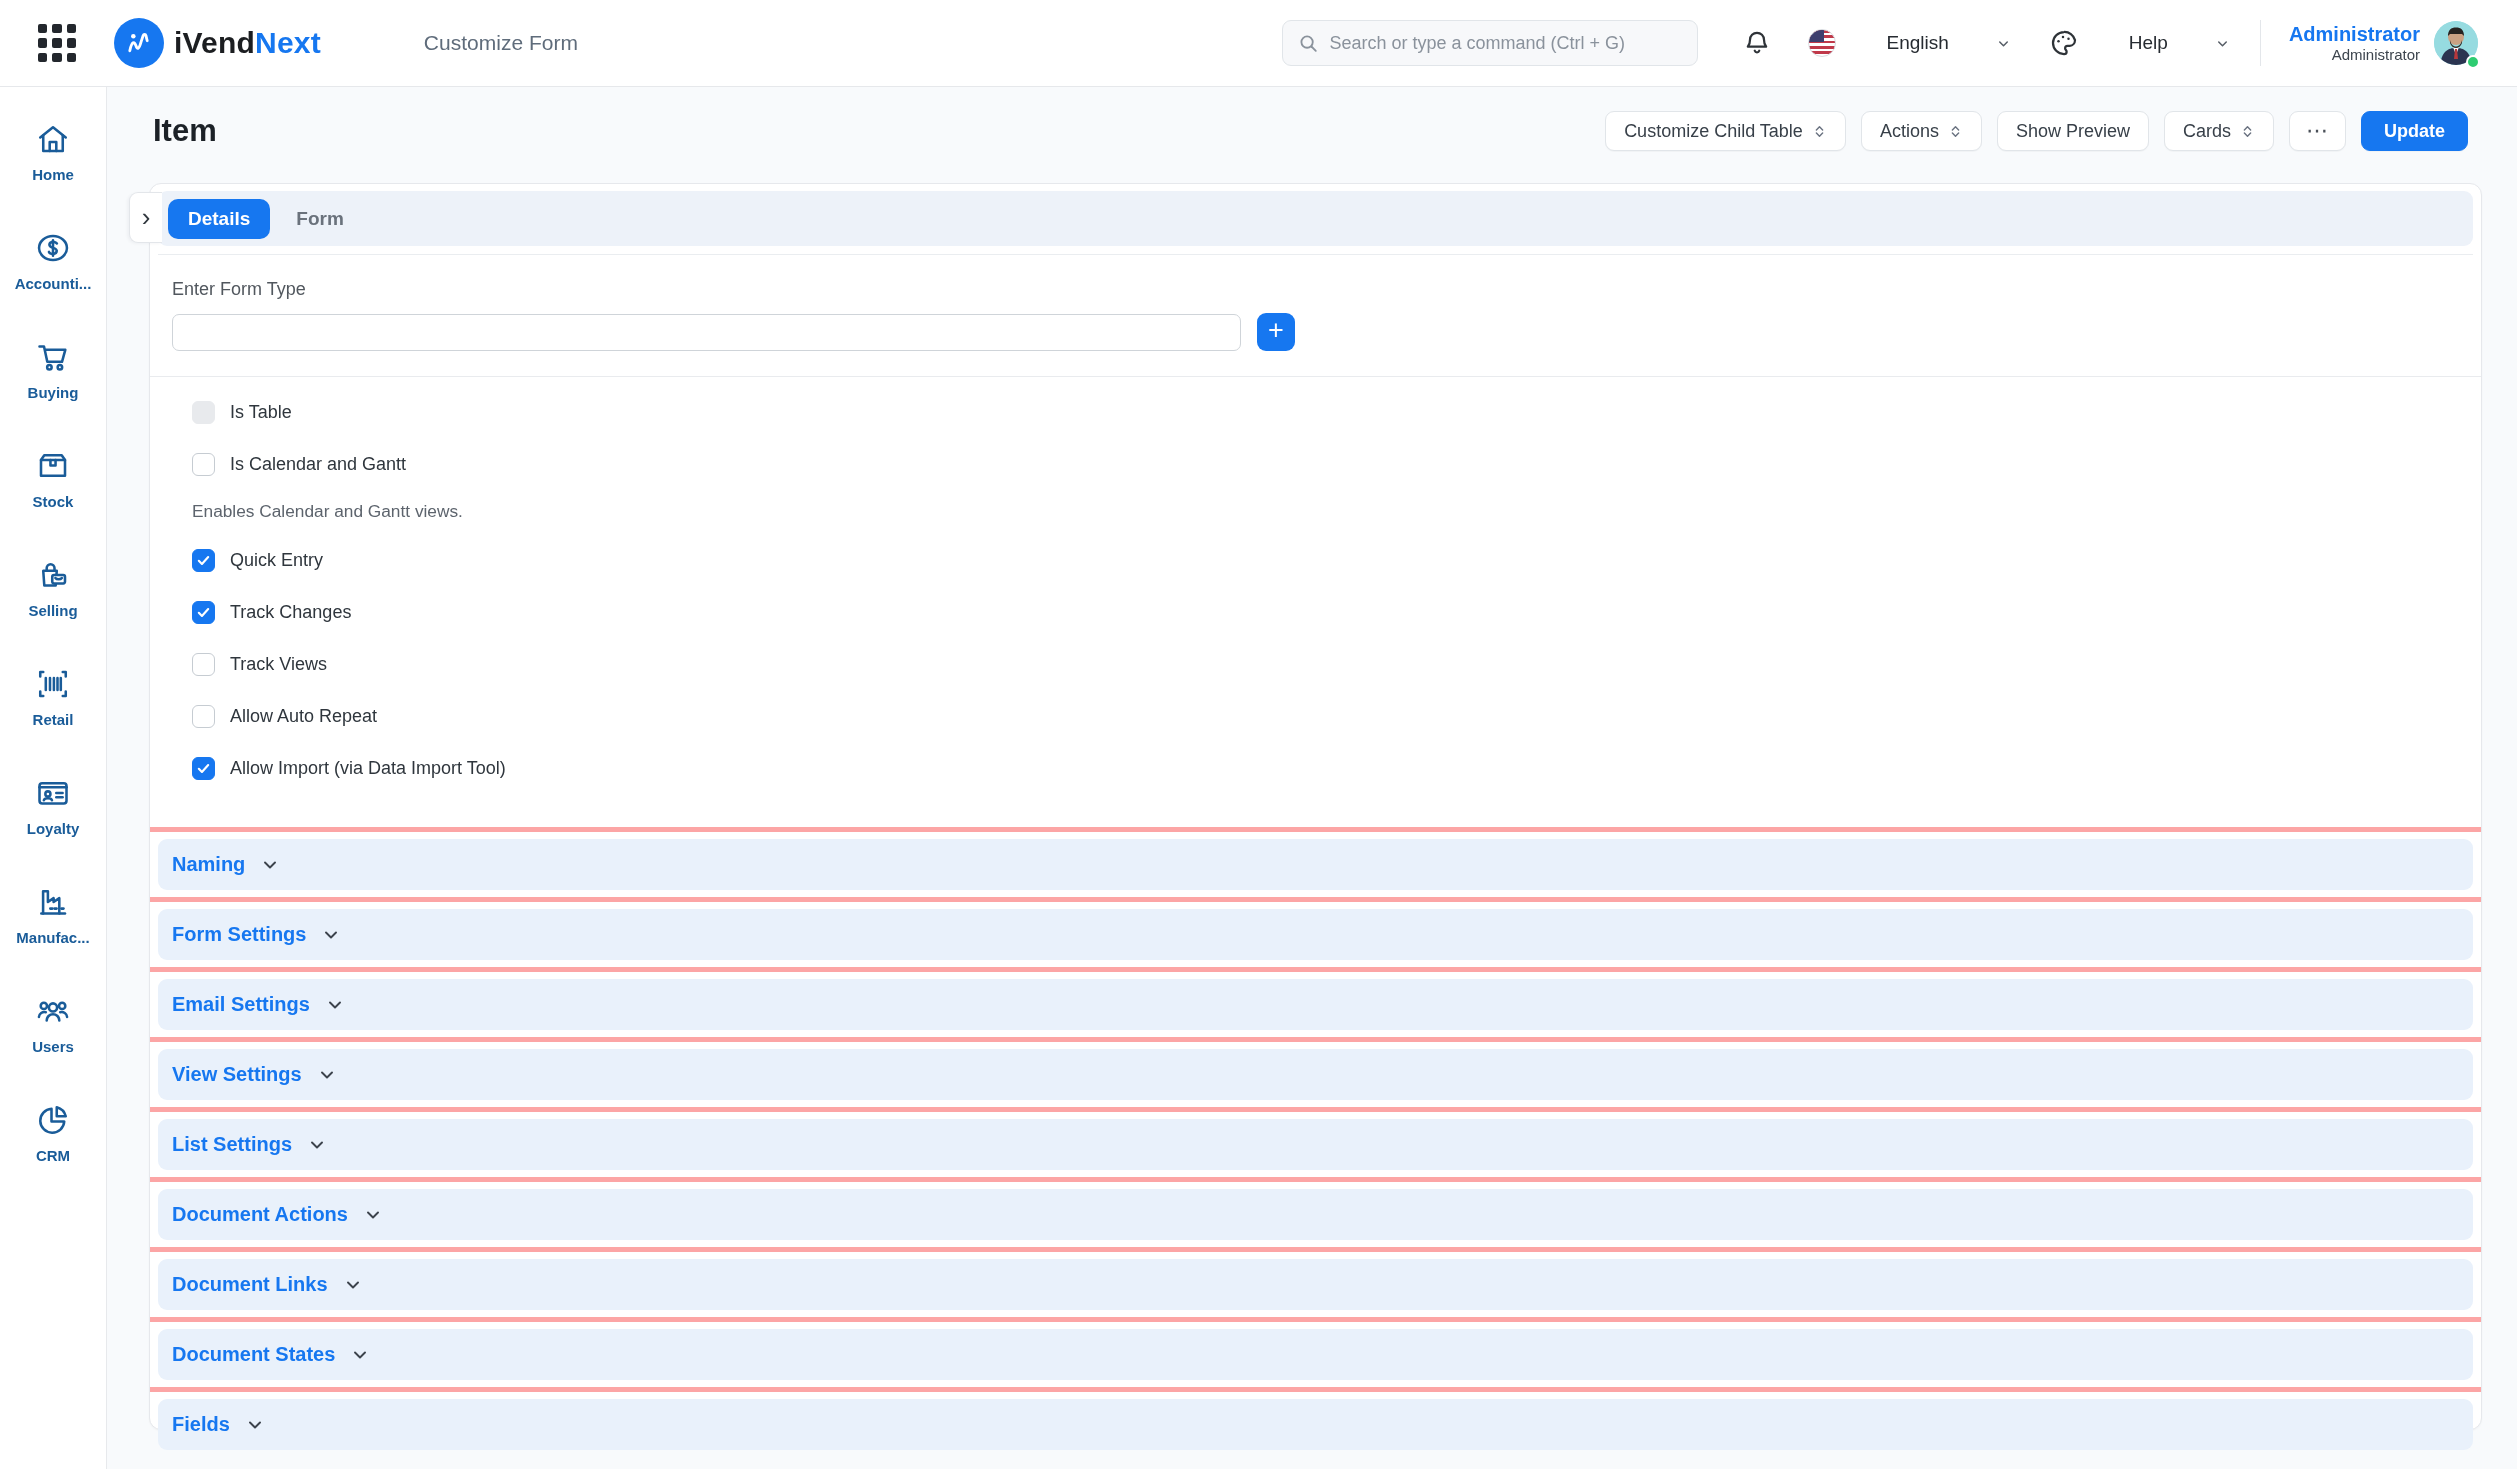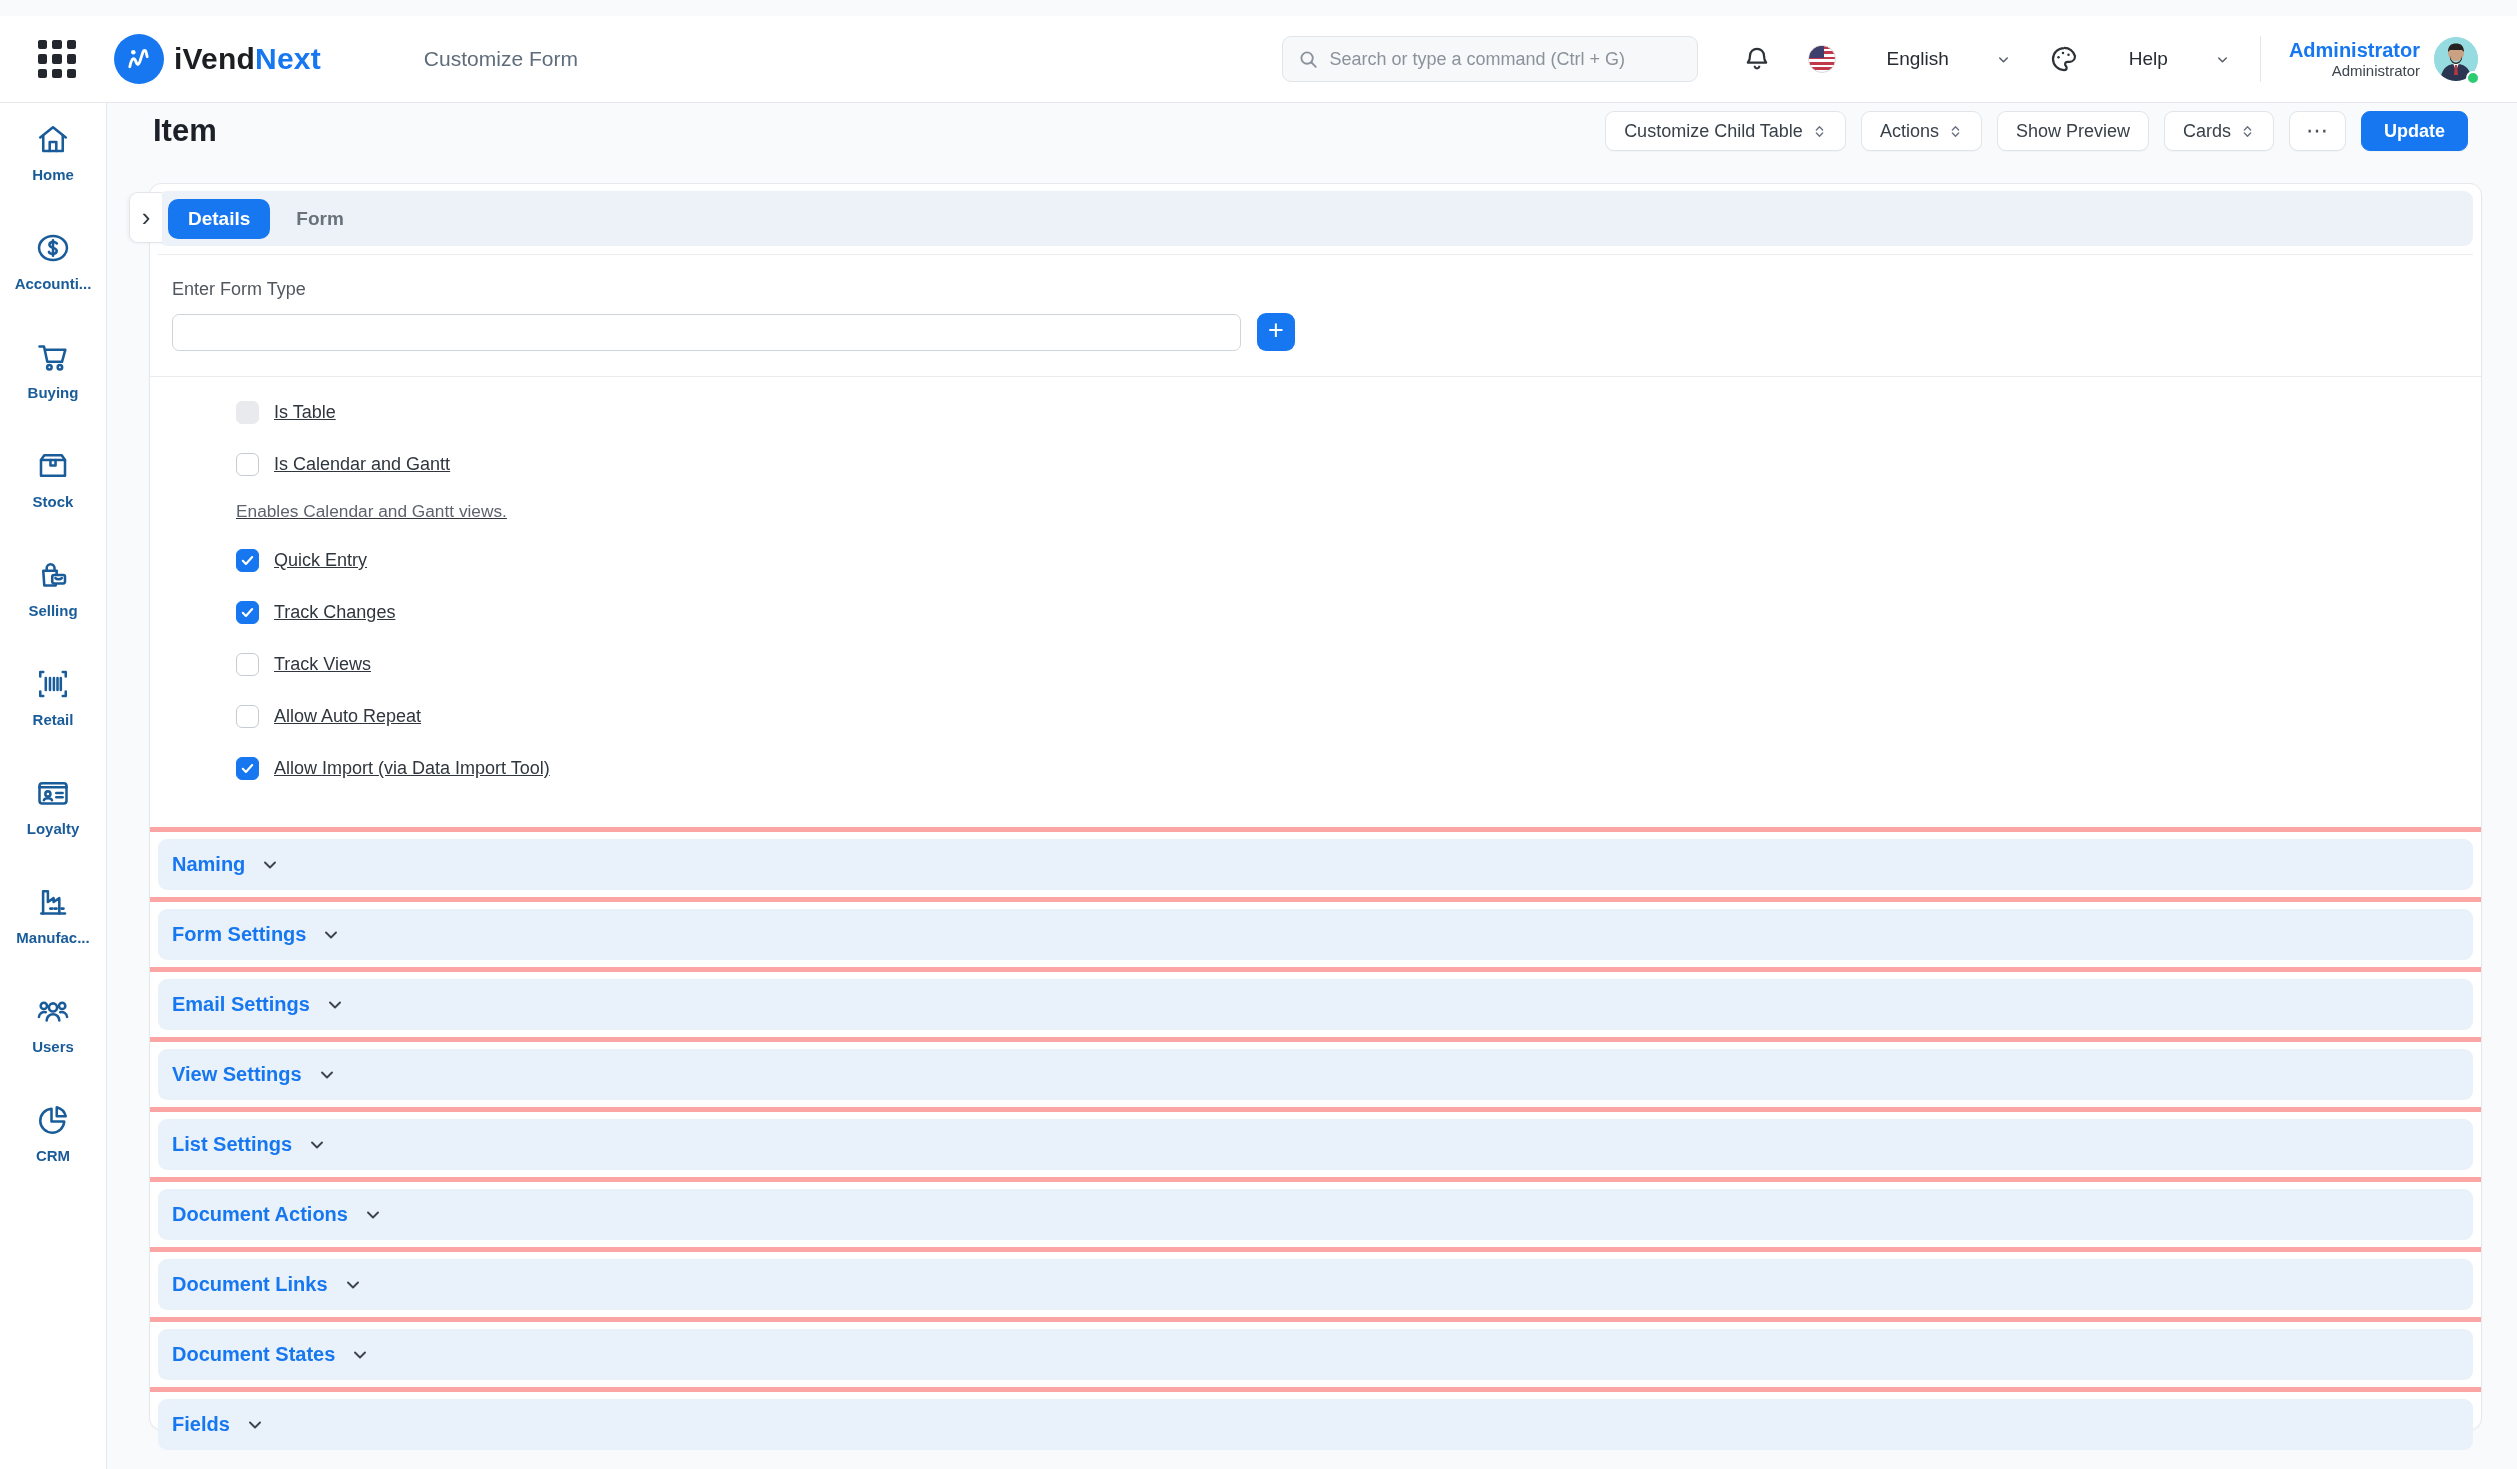--- a/index.html
+++ b/index.html
@@ -6,21 +6,21 @@
   html,body { width: 2518px; height: 1469px; overflow: hidden; }
   body {
     font-family: "Liberation Sans", sans-serif;
     background: #f8fafc;
     color: #2f363d;
   }
   .screen { position: relative; width: 2518px; height: 1469px; }
 
   
   .hdr {
-    position: absolute; top: 16px; left: 0; right: 0; height: 87px;
+    position: absolute; top: 0; left: 0; right: 0; height: 87px;
     background: #ffffff; border-bottom: 1px solid #e6e8eb;
     display: flex; align-items: center; padding: 0 40px 0 38px; z-index: 5;
   }
   .hdr-left { display: flex; align-items: center; }
   .grid-ic { width: 38px; height: 38px; display: grid; grid-template-columns: repeat(3,1fr); gap: 5px; cursor: pointer; }
   .grid-ic span { background: #23272d; border-radius: 2px; }
   .brand { display: flex; align-items: center; margin-left: 38px; cursor: pointer; }
   .brand-mark {
     width: 50px; height: 50px; border-radius: 50%; background: var(--primary);
     display: flex; align-items: center; justify-content: center; margin-right: 10px; position: relative;
@@ -108,21 +108,21 @@
   .plus-btn {
     width: 38px; height: 38px; margin-left: 16px; border: none; border-radius: 9px;
     background: var(--primary); color: #ffffff; font-size: 27px; line-height: 1; cursor: pointer;
     display: flex; align-items: center; justify-content: center; padding-bottom: 3px;
   }
   .hdivider { border-top: 1px solid #e9ebee; margin: 25px -24px 0 -22px; }
   .row2 { display: flex; padding-top: 24px; }
   .col-left { width: 1123px; flex: 0 0 auto; }
   .col-left .gap { height: 24px; }
   .help-text { margin-top: 12px; font-size: 17px; color: #5f666e; }
-  .col-right { margin-left: 64px; flex: 1 1 auto; text-decoration: underline; }
+  .col-right { margin-left: 20px; flex: 1 1 auto; }
   .cb-row { display: flex; align-items: center; min-height: 23px; margin-bottom: 29px; cursor: pointer; }
   .cb-box {
     width: 23px; height: 23px; border-radius: 6px; flex: 0 0 auto;
     border: 1.5px solid #c6ccd2; background: #ffffff; display: flex; align-items: center; justify-content: center;
   }
   .cb-box.checked { background: var(--primary); border-color: var(--primary); }
   .cb-box.disabled { background: #e8eaed; border-color: #e8eaed; }
   .cb-label { margin-left: 15px; font-size: 18px; color: #2f363d; }
   .cb-help { font-size: 17.3px; color: #5d646d; margin: -4px 0 27px 0; }
 

